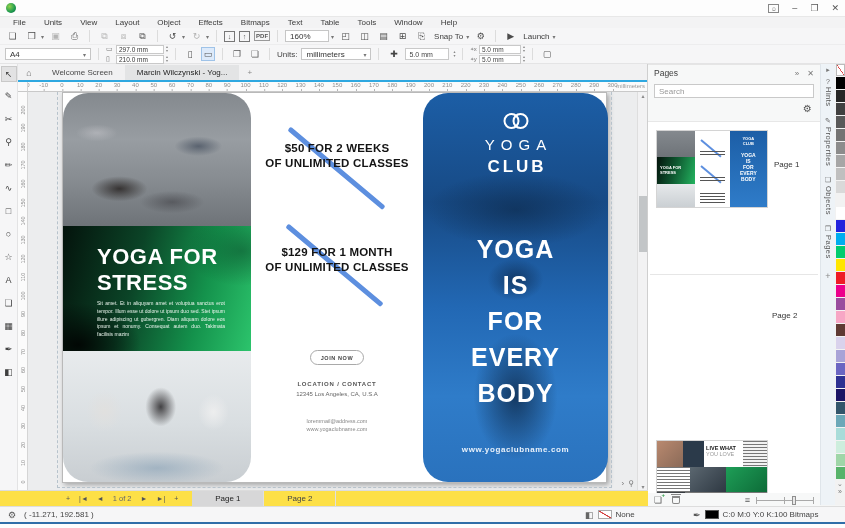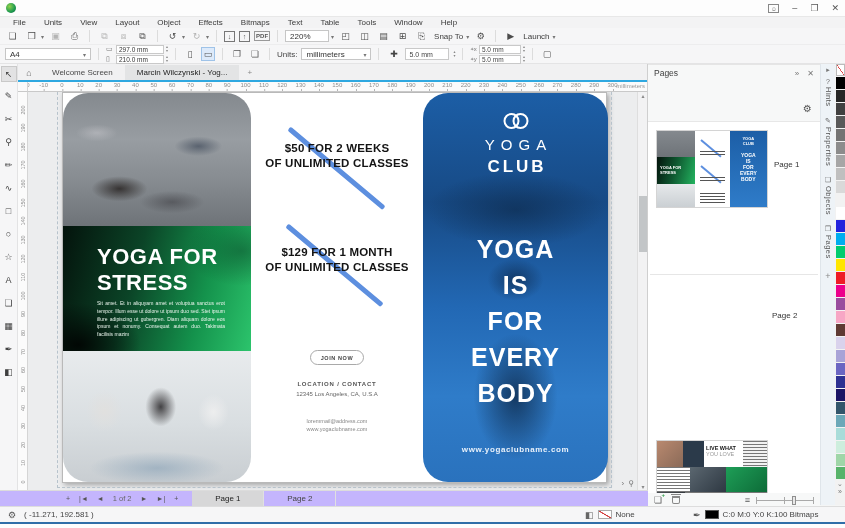--- a/index.html
+++ b/index.html
@@ -220,21 +220,21 @@
   .strip-label{writing-mode:vertical-rl;font-size:7.5px;color:#555;letter-spacing:.5px;}
   .strip-plus{font-size:9px;color:#888;margin-top:2px;}
 
   
   .palette{position:absolute;left:835px;top:64px;width:10px;height:441px;background:#f2f2f2;display:flex;flex-direction:column;align-items:center;}
   .swatch{width:9px;height:12px;margin-bottom:1px;flex:0 0 auto;}
   .swatch.none{background:linear-gradient(to top right,#fff 46%,#e03c3c 48%,#e03c3c 52%,#fff 54%);border:1px solid #bbb;}
   .pal-more{font-size:7px;color:#777;line-height:8px;}
 
   
-  .pagenav{position:absolute;left:0;top:490px;width:648px;height:16px;background:#c4b5fd;border-top:1px solid #dcdcdc;
+  .pagenav{position:absolute;left:0;top:490px;width:648px;height:16px;background:#fde047;border-top:1px solid #dcdcdc;
            display:flex;align-items:center;font-size:7px;color:#555;}
   .pn-controls{display:flex;align-items:center;gap:9px;margin-left:66px;}
   .pn-btn{cursor:default;}
   .pn-counter{font-size:7.5px;color:#666;}
   .pn-tabs{display:flex;height:100%;margin-left:14px;}
   .pn-tab{width:72px;display:flex;align-items:center;justify-content:center;font-size:8px;color:#444;border-right:1px solid #e0e0e0;}
   .pn-tab.active{background:#d7d7d8;color:#222;}
 
   
   .statusbar{position:absolute;left:0;top:506px;width:845px;height:16px;background:#f6f6f7;border-top:1px solid #dddddd;
@@ -294,21 +294,21 @@
     <span class="tb-icon">↺</span>
       <span class="dd">▾</span>
     <span class="tb-icon gray">↻</span>
       <span class="dd">▾</span>
     <span class="tb-sep"></span>
     <span class="boxed-arrow">↓</span>
     <span class="boxed-arrow">↑</span>
     <span class="pdf-badge">PDF</span>
     <span class="tb-sep"></span>
     <span class="combo zoom-combo">
-        <span>220%</span>
+        <span>160%</span>
       </span>
     <span class="dd">▾</span>
     <span class="tb-icon">◰</span>
     <span class="tb-icon">◫</span>
     <span class="tb-icon">▤</span>
     <span class="tb-icon">⊞</span>
     <span class="tb-icon">⎘</span>
     <span class="tb-label">Snap To</span>
     <span class="dd">▾</span>
     <span class="tb-icon">⚙</span>
@@ -536,20 +536,21 @@
   <div class="splitter"></div>
 
   <div class="docker">
     <div class="docker-header">
       <span>Pages</span>
       <span class="hicons">
         <span>»</span>
         <span>✕</span>
       </span>
     </div>
+    <input class="docker-search" placeholder="Search" style="">
     <span class="docker-gearrow">⚙</span>
 
     <div class="docker-list">
 
       <div class="page-item" style="top:0;height:152px;">
         <div class="thumb thumb1">
           <div class="t1-c1">
             <div class="tp"></div>
             <div class="tg">
               <span>YOGA FOR</span><br><span>STRESS</span>

